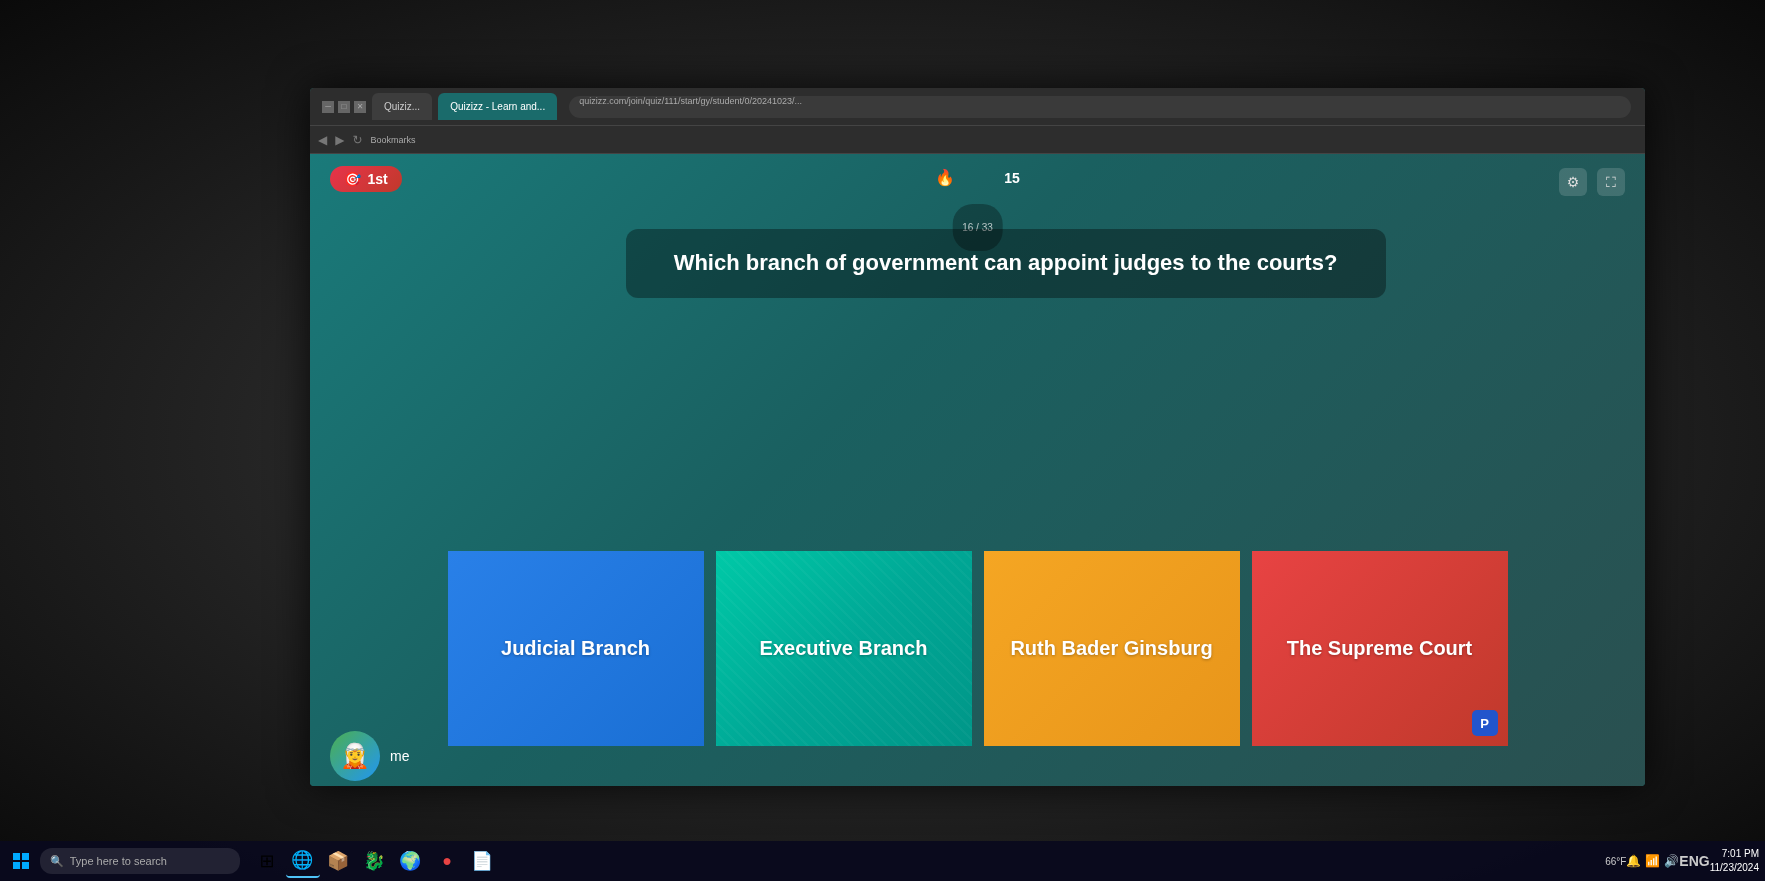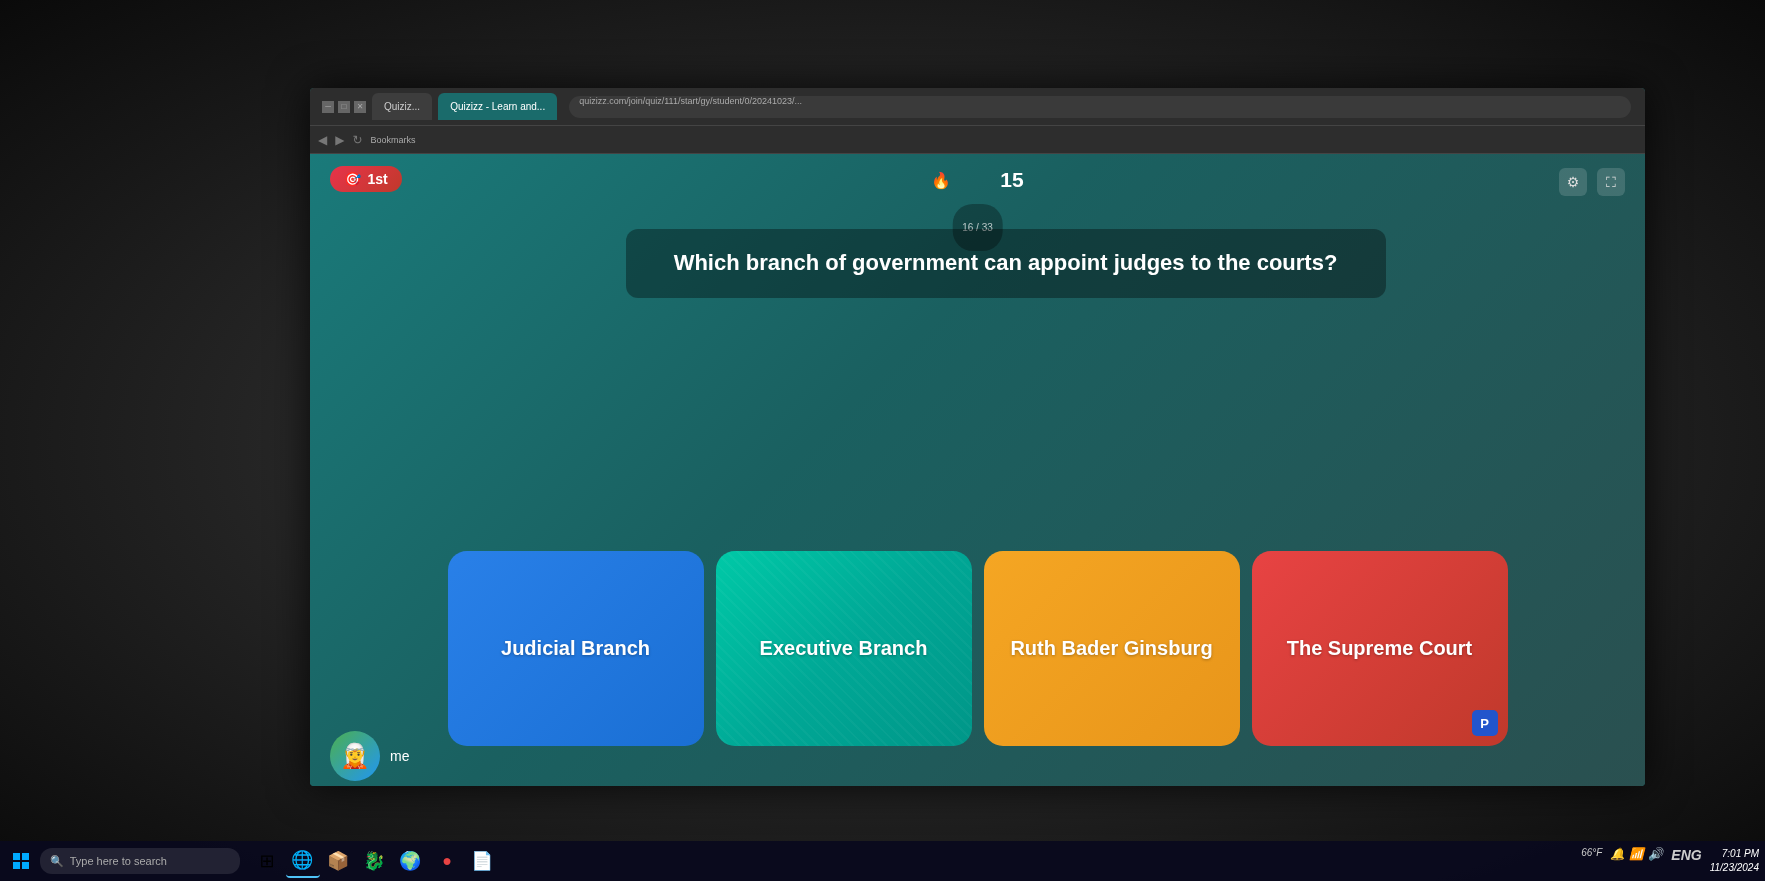--- a/index.html
+++ b/index.html
@@ -150,21 +150,21 @@
       transform: translateX(-50%);
       display: flex;
       align-items: center;
       gap: 5px;
     }
     .flame-icon {
       font-size: 16px;
     }
     .score-number {
       color: white;
-      font-size: 21px;
+      font-size: 14px;
       font-weight: bold;
       margin-left: 44px;
     }
 
     
     .top-right-icons {
       position: absolute;
       top: 14px;
       right: 20px;
       display: flex;
@@ -222,21 +222,21 @@
       bottom: 40px;
       left: 50%;
       transform: translateX(-50%);
       display: grid;
       grid-template-columns: repeat(4, 1fr);
       gap: 12px;
       width: 90%;
       max-width: 1060px;
     }
     .answer-card {
-      border-radius: 19px;
+      border-radius: 0;
       height: 195px;
       display: flex;
       align-items: center;
       justify-content: center;
       cursor: pointer;
       position: relative;
       overflow: hidden;
     }
     .answer-card:nth-child(1) {
       background: linear-gradient(135deg, #2980e8 0%, #1a6fd4 100%);
@@ -377,23 +377,21 @@
       align-items: center;
       justify-content: center;
       border-radius: 4px;
       cursor: pointer;
       font-size: 18px;
     }
     .taskbar-app.active { border-bottom: 2px solid #4fc3f7; }
     .taskbar-right {
       margin-left: auto;
       display: flex;
-      align-items: flex-start;
-      gap: 8px;
-      font-style: italic;
+      align-items: center;
     }
     .taskbar-clock {
       color: white;
       font-size: 10px;
       text-align: right;
       line-height: 1.4;
     }
     .taskbar-icons {
       display: flex;
       align-items: center;

